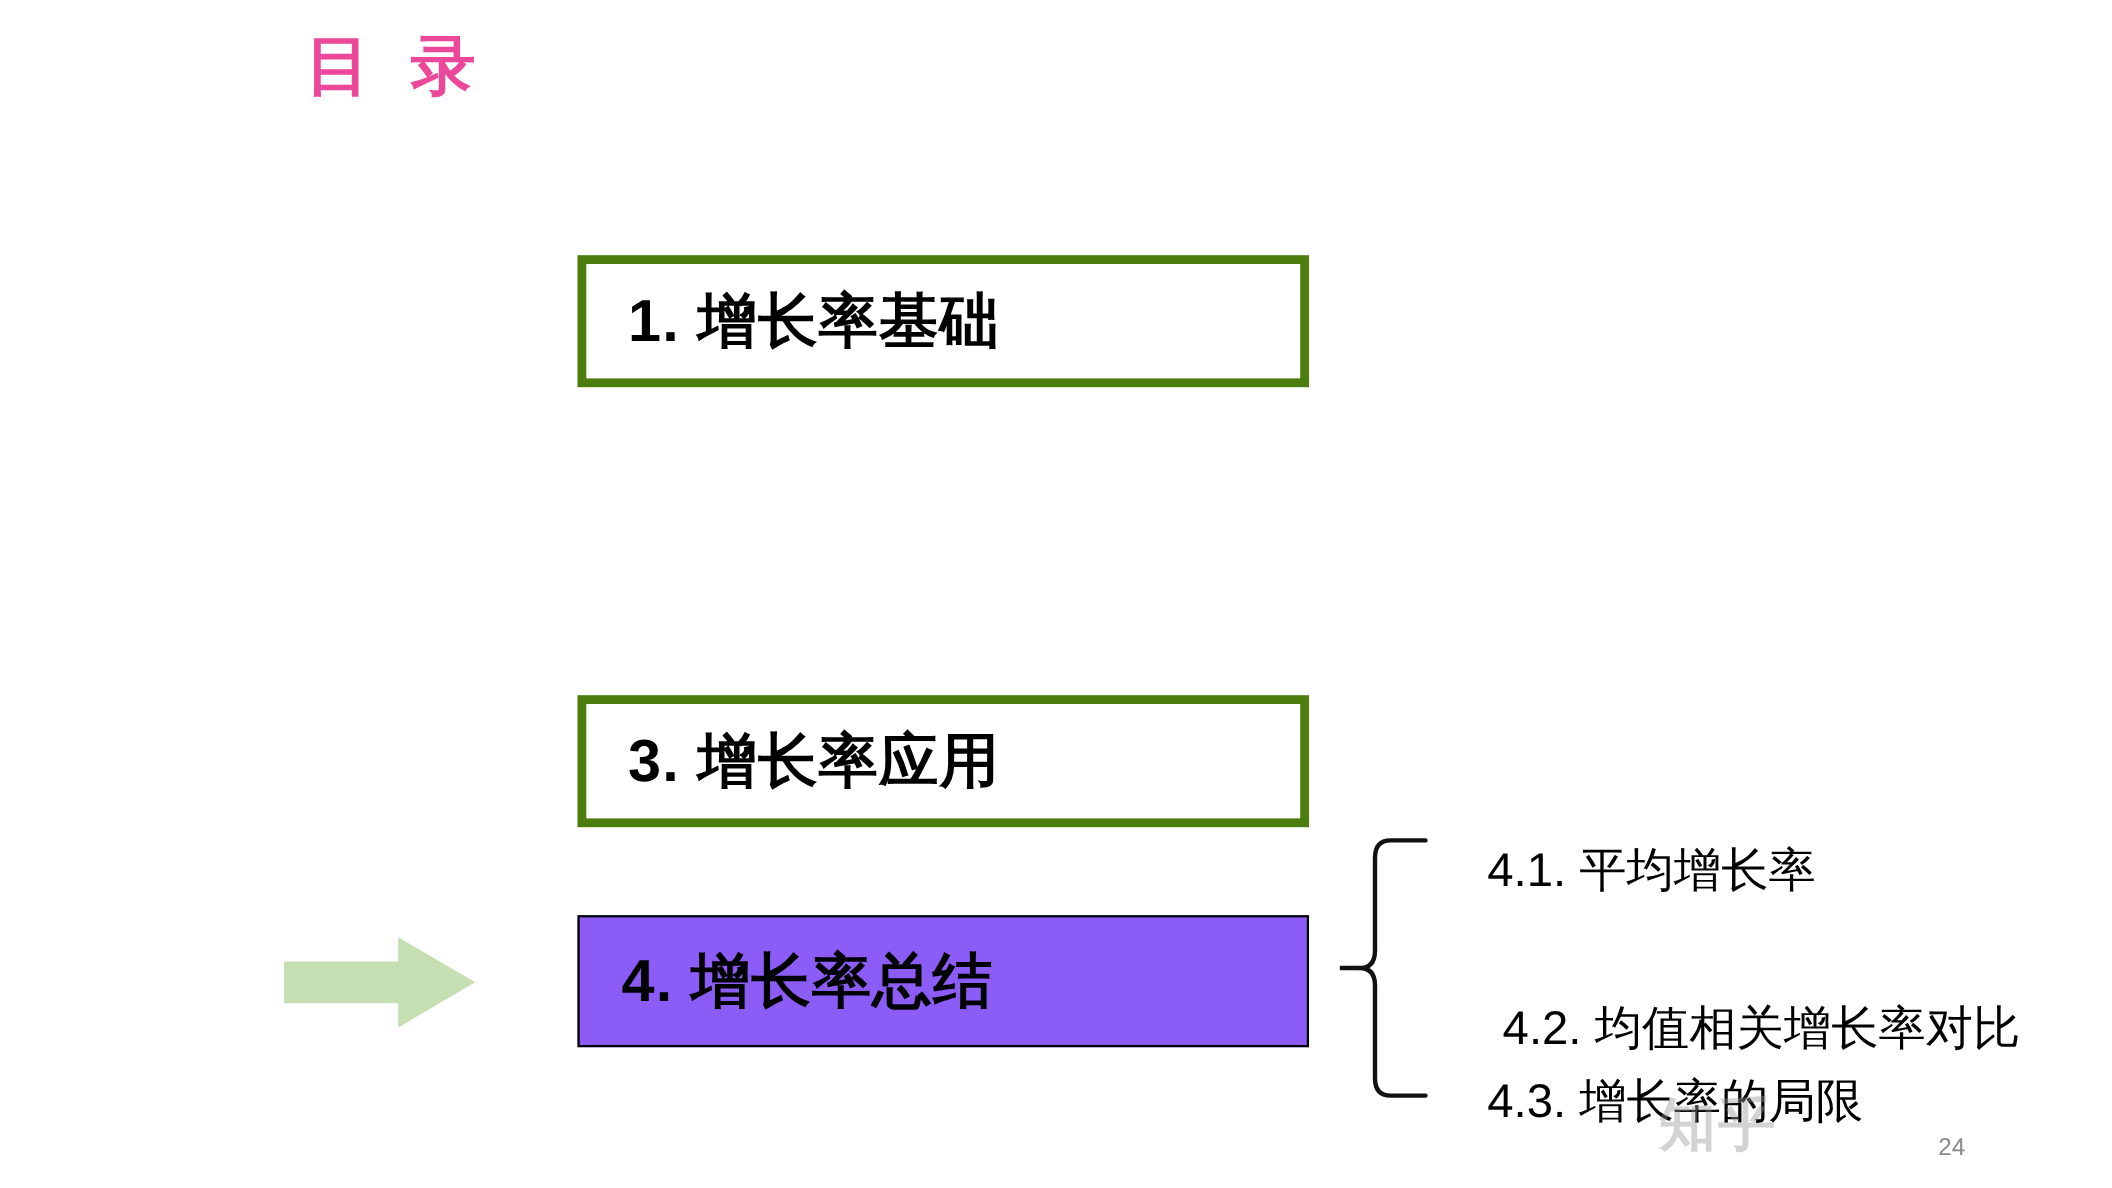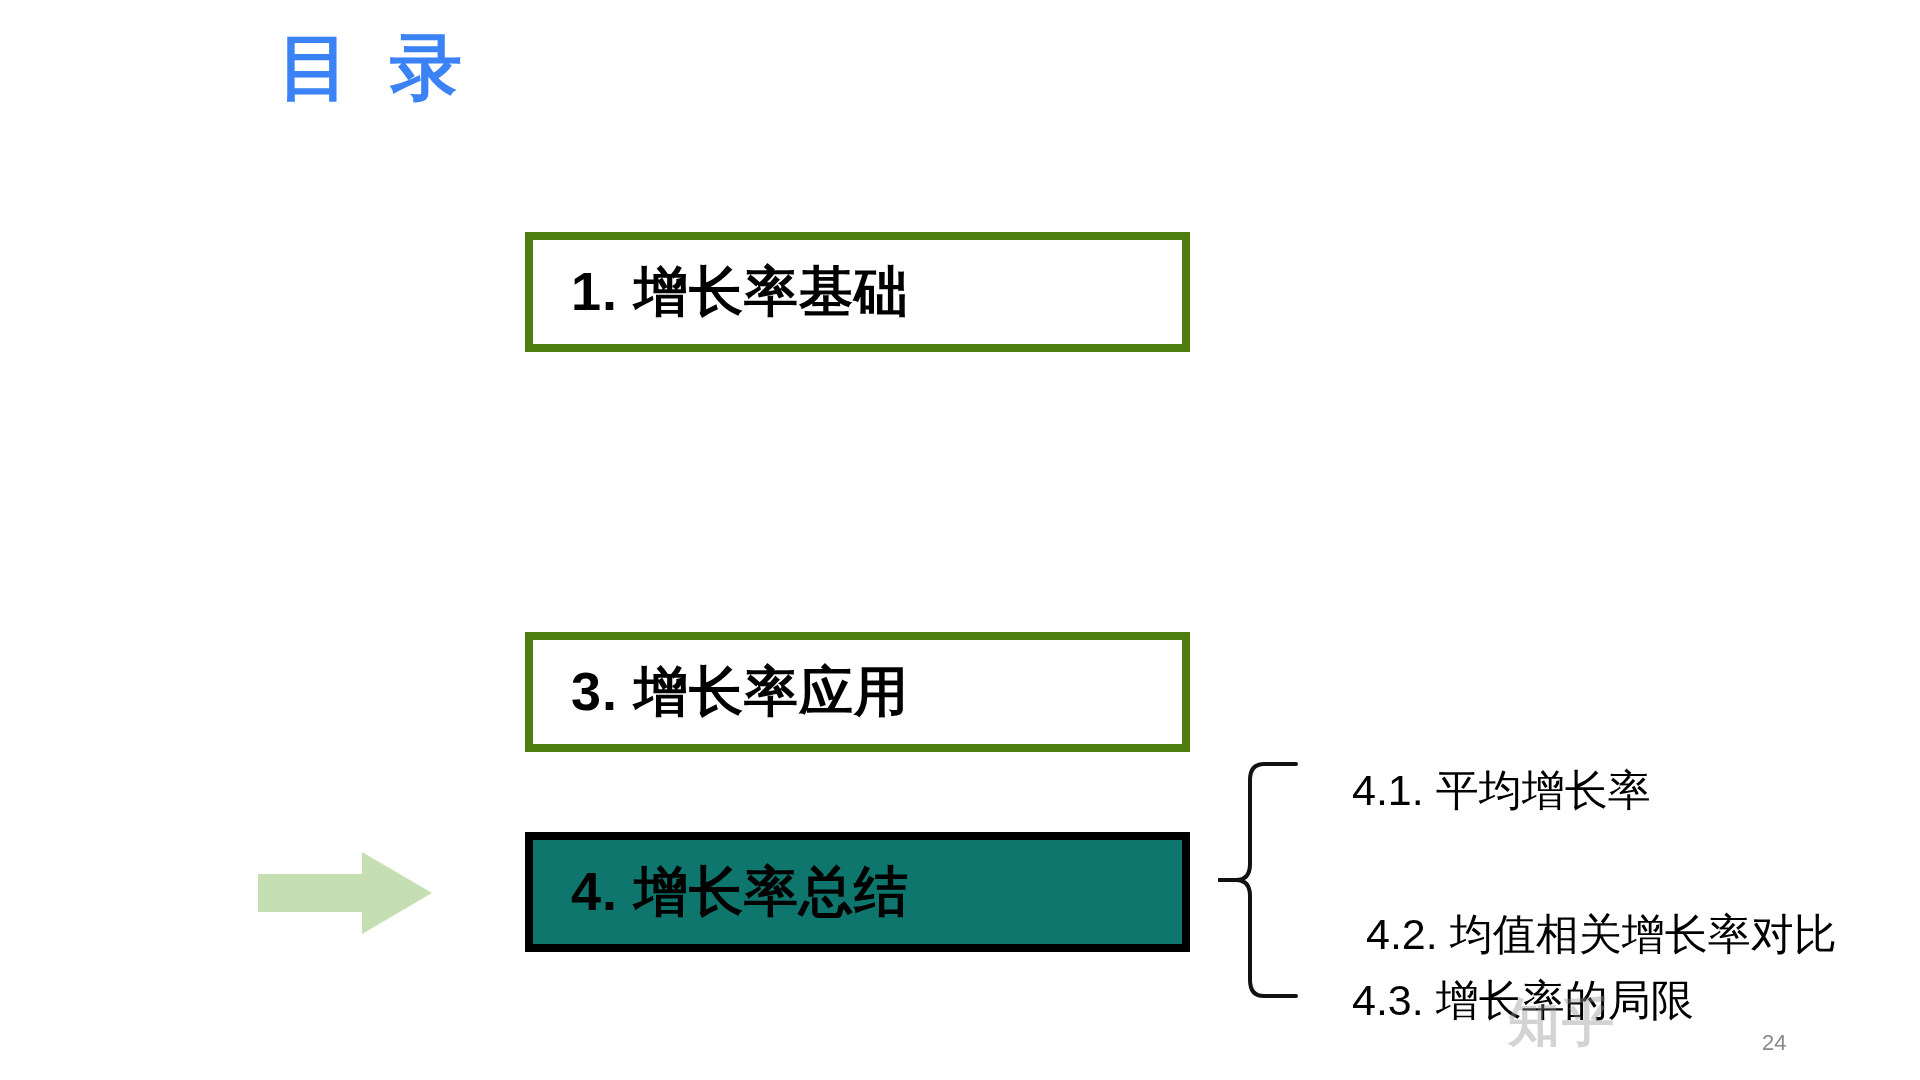--- a/index.html
+++ b/index.html
@@ -16,43 +16,43 @@
     height: 1080px;
     background: #ffffff;
     overflow: hidden;
   }
 
   
   #page-title {
     position: absolute;
     left: 278px;
     top: 30px;
-    font-size: 72px;
+    font-size: 59px;
     font-weight: bold;
-    color: #3b82f6;
+    color: #ec4899;
     letter-spacing: 10px;
     line-height: 1.05;
     white-space: nowrap;
   }
 
   
   .toc-box {
     position: absolute;
     left: 525px;
     width: 665px;
     height: 120px;
     box-sizing: border-box;
     border: 8px solid #4d7c0f;
     background: #ffffff;
     display: flex;
     align-items: center;
   }
   .toc-box.highlight {
-    background: #0f766e;
-    border: 8px solid #000000;
+    background: #8b5cf6;
+    border: 2px solid #000000;
   }
   .toc-box-label {
     padding-left: 38px;
     font-size: 54px;
     font-weight: bold;
     color: #000000;
     white-space: nowrap;
     letter-spacing: 1px;
   }
   #toc-box-1 { top: 232px; }

